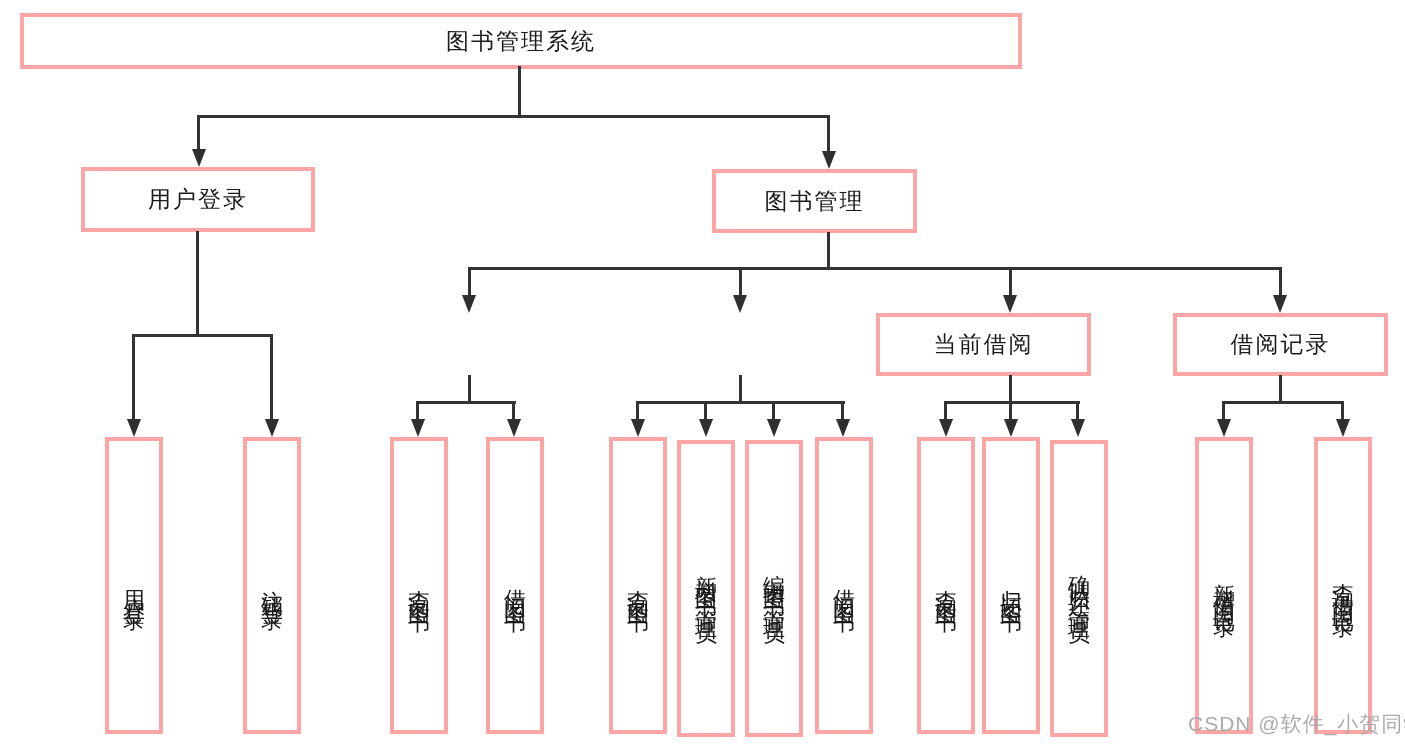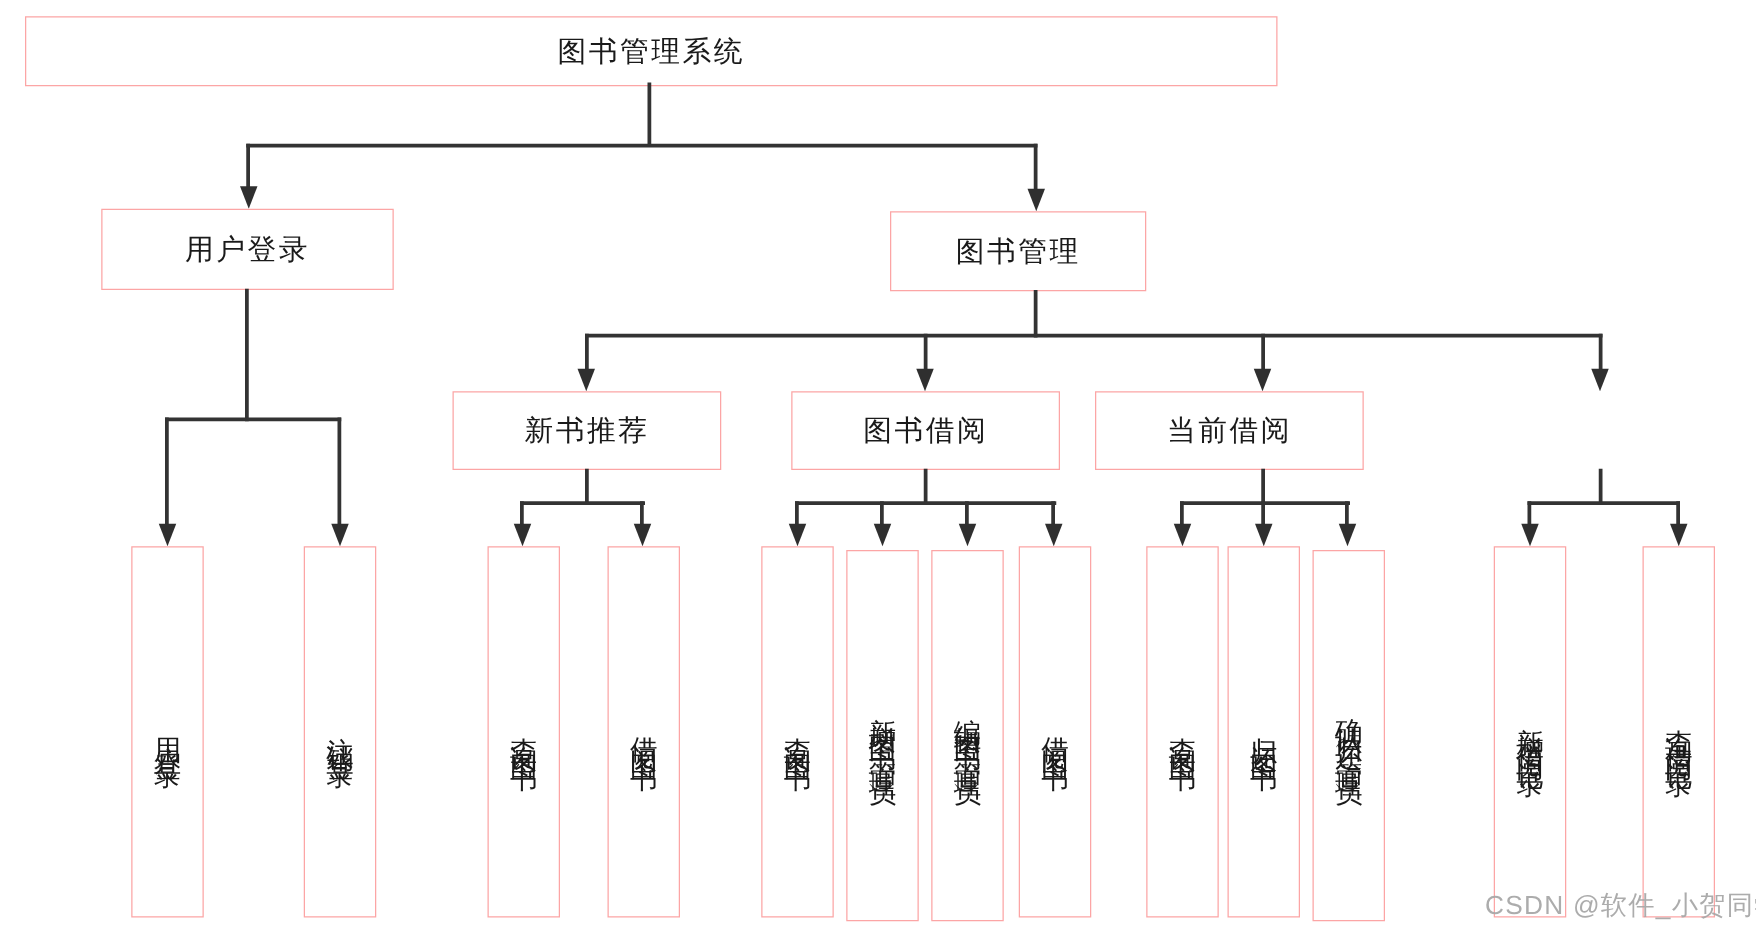--- a/index.html
+++ b/index.html
@@ -1,21 +1,21 @@
 <!DOCTYPE html>
 <html><head>
 <meta charset="utf-8">
 <style>
   html, body { margin:0; padding:0; background:#ffffff; }
   .canvas {
     position:relative; width:1405px; height:747px; background:#ffffff;
     font-family:"Liberation Sans","DejaVu Sans",sans-serif; overflow:hidden;
   }
   .node {
-    position:absolute; background:#ffffff; border:1px solid #fca5a5;
+    position:absolute; background:#ffffff; border:4px solid #fca5a5;
     box-sizing:border-box; display:flex; align-items:center; justify-content:center;
     color:#1a1a1a;
   }
   .node.h { font-size:23px; letter-spacing:2px; white-space:nowrap; }
   .node.v { font-size:22px; }
   .vtext {
     writing-mode:vertical-lr; text-orientation:mixed;
     letter-spacing:7px; line-height:1;
   }
   .vline { position:absolute; width:3px; background:#333333; }
@@ -64,28 +64,25 @@
   <div class="hline" style="left:468px;top:267px;width:814px"></div>
   <div class="vline" style="left:468px;top:267px;height:30px"></div>
   <div class="arrow" style="left:462px;top:295px"></div>
   <div class="vline" style="left:739px;top:267px;height:30px"></div>
   <div class="arrow" style="left:733px;top:295px"></div>
   <div class="vline" style="left:1009px;top:267px;height:30px"></div>
   <div class="arrow" style="left:1003px;top:295px"></div>
   <div class="vline" style="left:1279px;top:267px;height:30px"></div>
   <div class="arrow" style="left:1273px;top:295px"></div>
 
-  <div class="node h" style="left:362px;top:313px;width:215px;height:63px">
-    <span>新书推荐</span>
-  </div>
-  <div class="node h" style="left:633px;top:313px;width:215px;height:63px">
-    <span>图书借阅</span>
-  </div>
   <div class="node h" style="left:876px;top:313px;width:215px;height:63px">
     <span>当前借阅</span>
+  </div>
+  <div class="node h" style="left:1173px;top:313px;width:215px;height:63px">
+    <span>借阅记录</span>
   </div>
 
   <div class="vline" style="left:468px;top:375px;height:29px"></div>
   <div class="hline" style="left:416px;top:401px;width:100px"></div>
   <div class="vline" style="left:416px;top:401px;height:20px"></div>
   <div class="arrow" style="left:411px;top:419px"></div>
   <div class="vline" style="left:512px;top:401px;height:20px"></div>
   <div class="arrow" style="left:507px;top:419px"></div>
 
   <div class="vline" style="left:739px;top:375px;height:29px"></div>

